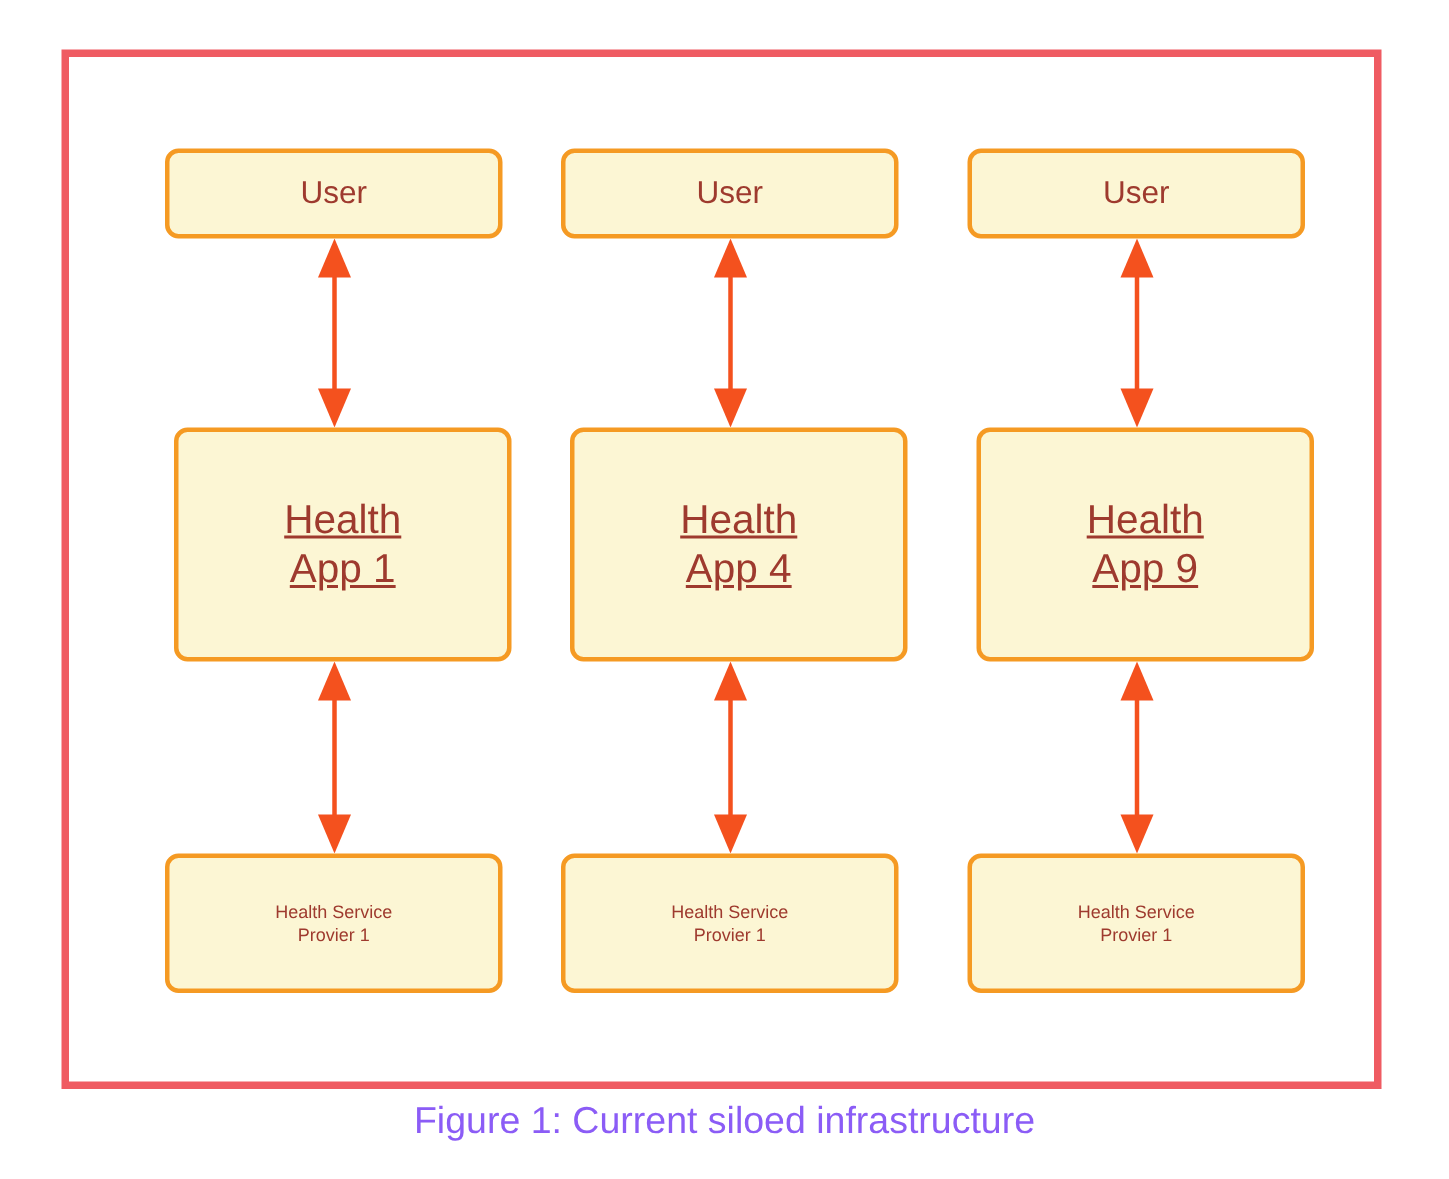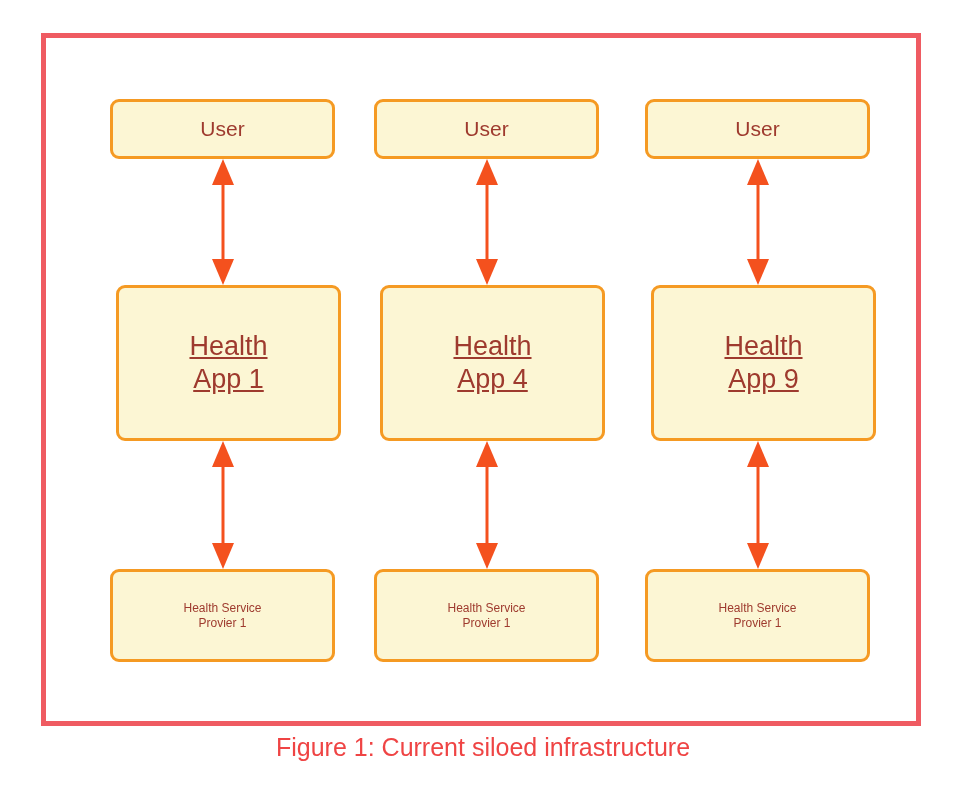--- a/index.html
+++ b/index.html
@@ -116,21 +116,21 @@
   }
 
   
   .figure-caption {
     position: absolute;
     left: 0;
     top: 733px;
     width: 966px;
     text-align: center;
     font-size: 25px;
-    color: #ef4444;
+    color: #8b5cf6;
     font-family: "Liberation Sans", sans-serif;
     white-space: nowrap;
   }
 </style>
 </head>
 <body>
 
 <div id="figure-root">
 
   <div class="figure-frame"></div>

